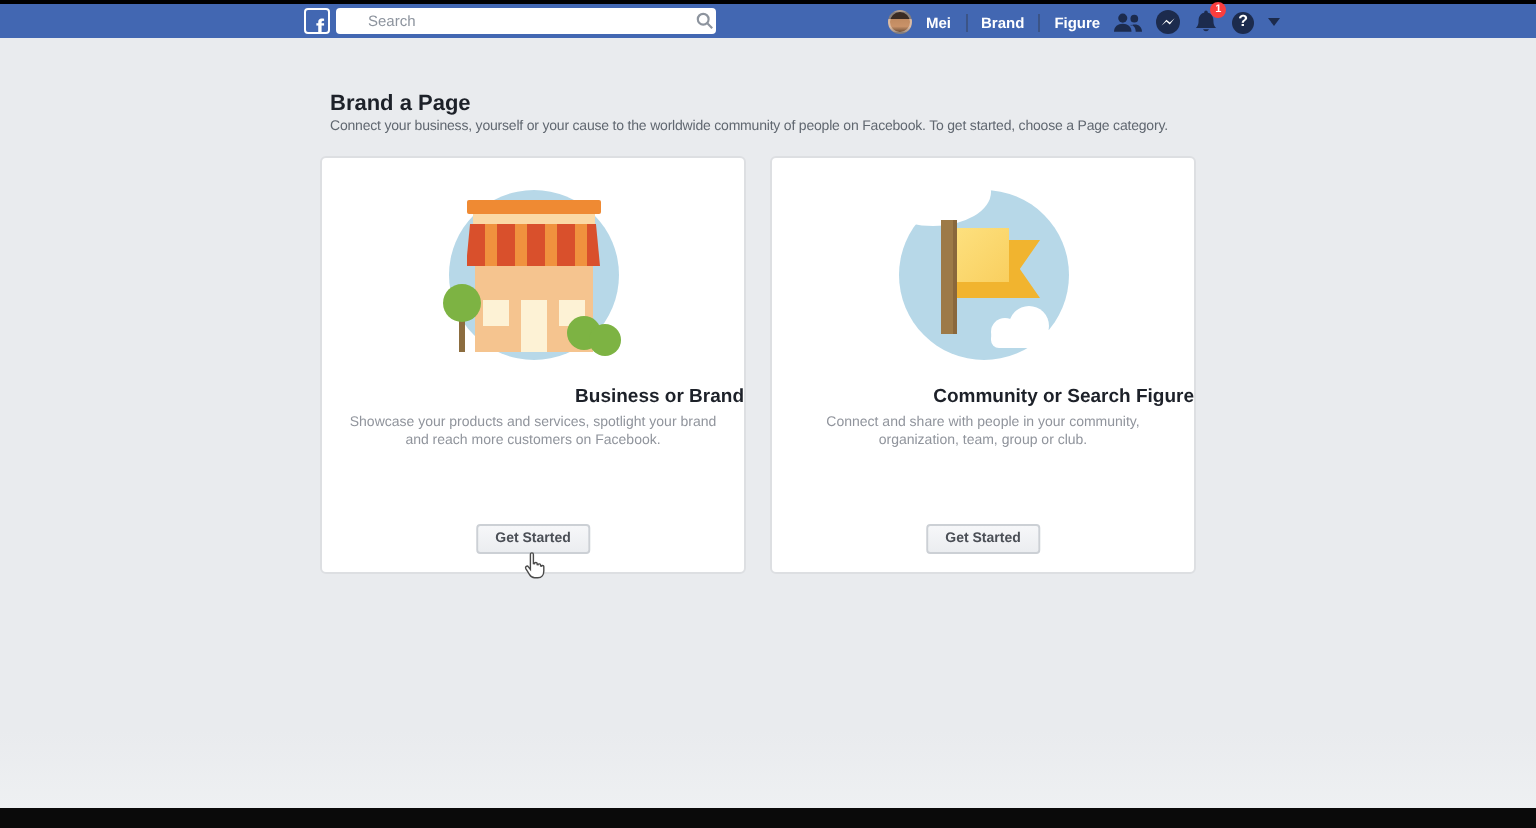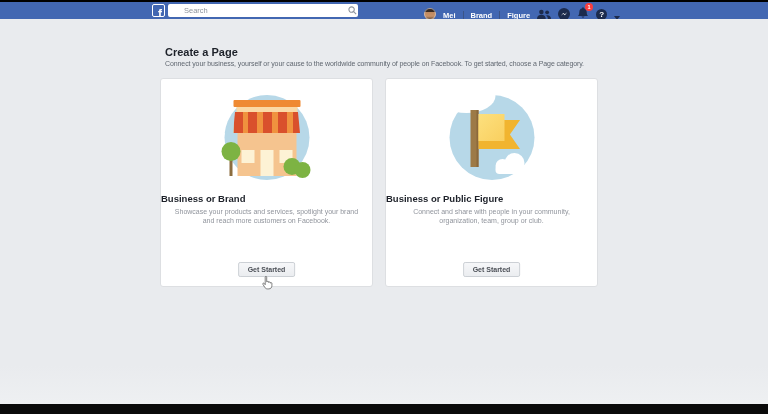--- a/index.html
+++ b/index.html
@@ -12,39 +12,39 @@
 
   
   .fb-header { position:absolute; left:0; top:2px; width:768px; height:17px; background:#4267b2; box-shadow:0 1px 0 rgba(0,0,0,.15); }
   .fb-logo { position:absolute; left:152px; top:2px; width:13px; height:13px; border:1px solid #fff; border-radius:2px; overflow:hidden; }
   .fb-logo span { position:absolute; right:2px; bottom:-4px; color:#fff; font-weight:bold; font-size:12px; line-height:12px; }
   .search-box { position:absolute; left:168px; top:2px; width:190px; height:13px; background:#fff; border-radius:2px; display:flex; align-items:center; }
   .search-box input { flex:1; border:0; outline:0; background:transparent; font-size:7.5px; color:#1d2129; padding:0 16px; font-family:Liberation Sans, sans-serif; }
   .search-box input::placeholder { color:#8d949e; }
   .search-ic { width:12px; display:flex; align-items:center; justify-content:center; }
 
-  .header-nav { position:absolute; left:424px; top:0; height:18px; display:flex; align-items:flex-end; gap:7px; }
+  .header-nav { position:absolute; left:444px; top:0; height:18px; display:flex; align-items:center; gap:7px; }
   .avatar { width:12px; height:12px; border-radius:50%; background:linear-gradient(180deg,#3a2b22 0%,#3a2b22 34%,#c08a60 34%,#c99268 72%,#6e4f38 100%); border:1px solid rgba(255,255,255,.4); }
   .nav-link { color:#fff; font-size:7.5px; font-weight:bold; text-decoration:none; white-space:nowrap; }
   .nav-sep { width:1px; height:9px; background:#3b5487; }
   .hicon { position:relative; display:flex; align-items:center; justify-content:center; }
   .badge { position:absolute; top:-4px; right:-4px; min-width:8px; height:8px; padding:0 1px; background:#fa3e3e; border-radius:4px; color:#fff; font-size:5.5px; font-weight:bold; display:flex; align-items:center; justify-content:center; }
   .help-circle { width:11px; height:11px; border-radius:50%; background:#1c2b4d; color:#fff; font-size:8px; font-weight:bold; display:flex; align-items:center; justify-content:center; line-height:1; }
   .caret { width:0; height:0; border-left:3.5px solid transparent; border-right:3.5px solid transparent; border-top:4px solid #1c2b4d; }
 
   
   .content { position:absolute; left:0; top:19px; width:768px; height:385px; background:linear-gradient(180deg,#e9ebee 0%, #e9ebee 90%, #eef0f2 100%); }
   .page-title { position:absolute; left:165px; top:27px; font-size:11px; font-weight:bold; color:#1d2129; }
   .page-subtitle { position:absolute; left:165px; top:41px; font-size:7px; letter-spacing:-0.1px; color:#606770; white-space:nowrap; }
 
   .cards { position:absolute; left:160px; top:59px; display:flex; gap:12px; }
   .card { position:relative; width:213px; height:209px; background:#fff; border:1px solid #dddfe2; border-radius:3px; }
   .illus { position:absolute; left:50%; transform:translateX(-50%); top:16px; width:85px; height:85px; border-radius:50%; background:#b7d8e8; }
   .illus * { position:absolute; }
-  .card-title { position:absolute; left:0; top:114px; width:100%; text-align:left; font-size:9.5px; font-weight:bold; color:#1d2129; }
+  .card-title { position:absolute; left:0; top:114px; width:100%; text-align:right; font-size:9.5px; font-weight:bold; color:#1d2129; }
   .card-desc { position:absolute; left:50%; transform:translateX(-50%); top:129px; width:192px; text-align:center; font-size:7px; line-height:8.5px; color:#90949c; }
   .card-btn { position:absolute; left:50%; transform:translateX(-50%); top:183px; background:linear-gradient(#f6f7f9,#ebedf0); border:1px solid #ccd0d5; border-radius:2px; font-size:7px; font-weight:bold; color:#4b4f56; padding:3px 9px; font-family:"Liberation Sans", sans-serif; white-space:nowrap; cursor:pointer; }
 
   
   .sf-cornice { left:9px; top:5px; width:67px; height:7px; background:#ef8a33; border-radius:1px; }
   .sf-strip { left:12px; top:12px; width:61px; height:5px; background:#fbd9a5; }
   .sf-awning { left:9px; top:17px; width:67px; height:21px; background:repeating-linear-gradient(90deg,#d9502c 0 9px,#f0923e 9px 15px); clip-path:polygon(3% 0,97% 0,100% 100%,0 100%); }
   .sf-facade { left:13px; top:38px; width:59px; height:43px; background:#f5c48f; }
   .sf-window { width:13px; height:13px; top:55px; background:#fdf2d5; }
   .sf-win-l { left:17px; } .sf-win-r { left:55px; }
@@ -118,21 +118,21 @@
       <span class="hicon">
         <span class="help-circle">?</span>
       </span>
       <span class="hicon">
           <span class="caret"></span>
         </span>
     </nav>
   </header>
 
   <main class="content">
-    <h1 class="page-title">Create a Page</h1>
+    <h1 class="page-title">Brand a Page</h1>
     <p class="page-subtitle">Connect your business, yourself or your cause to the worldwide community of people on Facebook. To get started, choose a Page category.</p>
 
     <div class="cards">
 
       <section class="card">
         <div class="illus">
           <div class="sf-cornice"></div>
           <div class="sf-strip"></div>
           <div class="sf-awning"></div>
           <div class="sf-facade"></div>
@@ -152,21 +152,21 @@
       <section class="card">
         <div class="illus">
           <div class="fl-cloud-top"></div>
           <div class="fl-cb1"></div>
           <div class="fl-cb2"></div>
           <div class="fl-cb3"></div>
           <div class="fl-pole"></div>
           <div class="fl-tail"></div>
           <div class="fl-main"></div>
         </div>
-        <h2 class="card-title">Business or Public Figure</h2>
+        <h2 class="card-title">Community or Search Figure</h2>
         <p class="card-desc">Connect and share with people in your community, organization, team, group or club.</p>
         <button class="card-btn">Get Started</button>
       </section>
 
     </div>
 
     <svg class="cursor" viewBox="0 0 11 14">
       <path d="M3.2 1.2c0-1 1.5-1 1.5 0v4.6l.5.05c0-.8 1.4-.8 1.4 0v.5l.4.05c0-.7 1.3-.6 1.3.1v.5l.4.1c0-.6 1.2-.5 1.2.2v2.2c0 1.8-1 3.4-3 3.4H5.3c-1.2 0-2-.7-2.6-1.7L.9 8.3c-.5-.9.7-1.7 1.3-.9l1 1.3z" fill="#fff" stroke="#4a4a4a" stroke-width="0.7"></path>
     </svg>
   </main>

